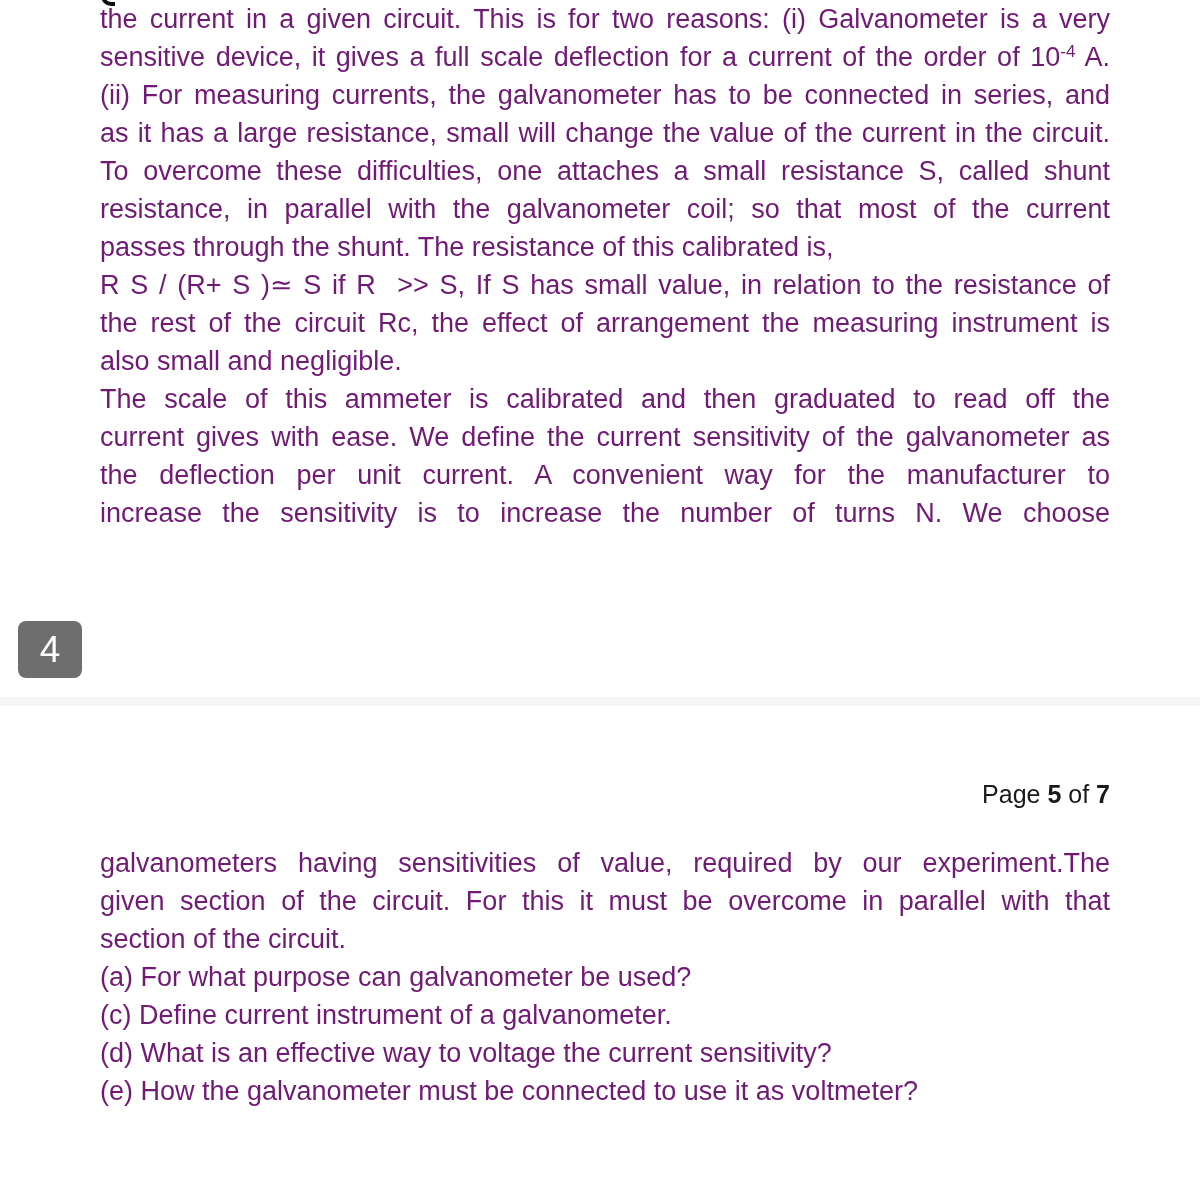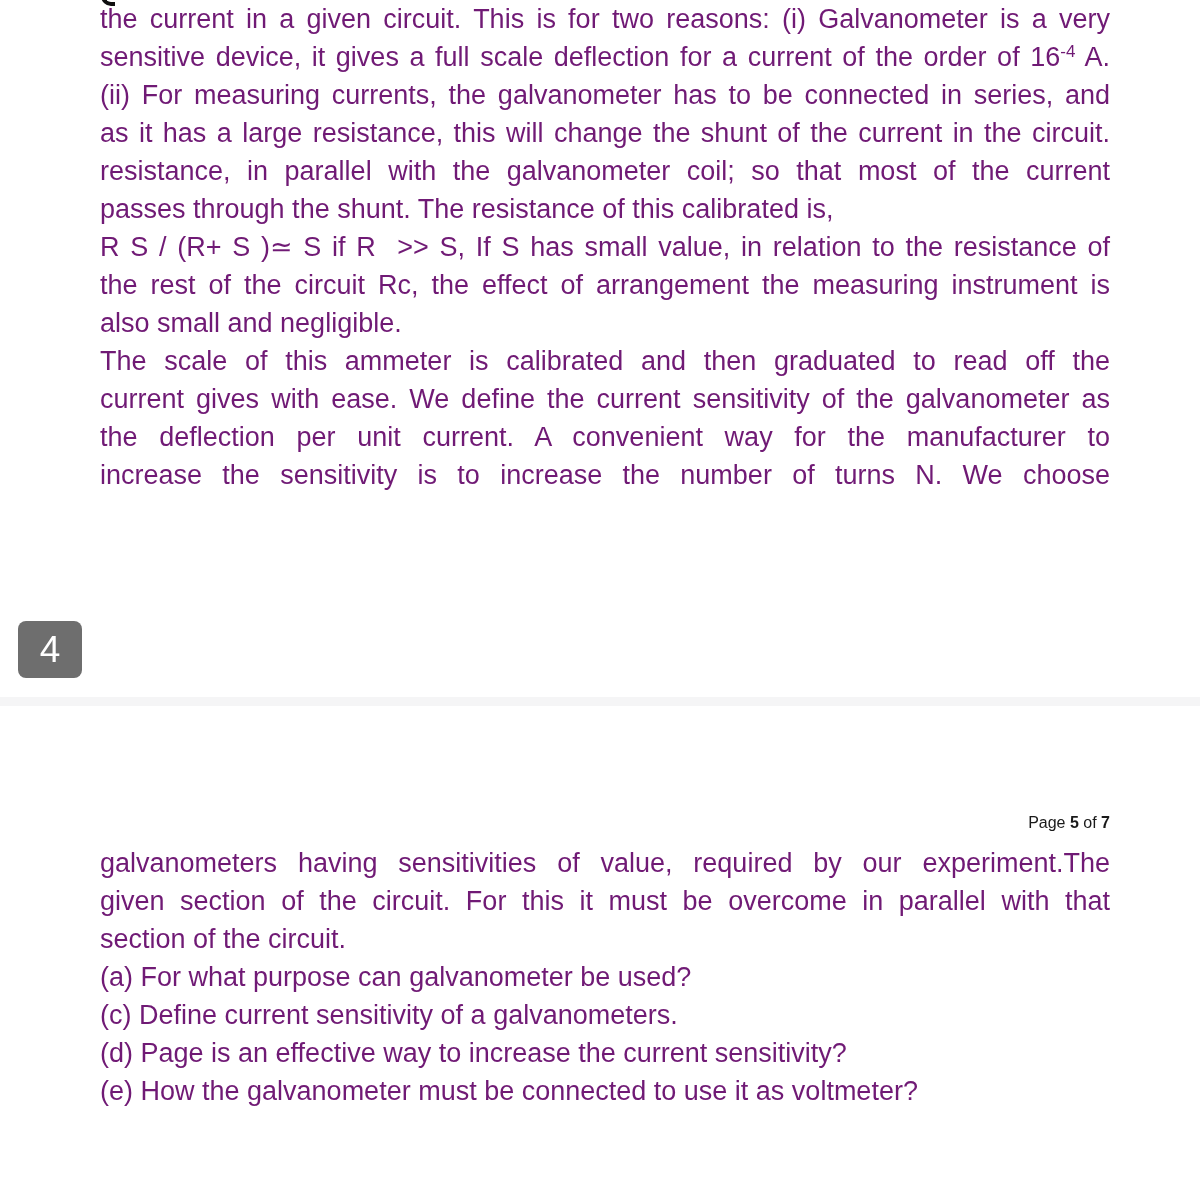--- a/index.html
+++ b/index.html
@@ -63,39 +63,39 @@
     position: absolute;
     left: 0;
     top: 697px;
     width: 1200px;
     height: 9px;
   }
   .footer {
     position: absolute;
     right: 90px;
     top: 780px;
-    font-size: 16px;
+    font-size: 25px;
     color: #1a1a1a;
     white-space: pre;
-    margin-top: 34px;
   }
   .footer .b { font-weight: 700; }
 </style>
 </head>
 <body>
 
 <div class="screen">
 
   <span class="cutoff"></span>
 
   <div class="textblock p4">
     <div class="ln j">the current in a given circuit. This is for two reasons: (i) Galvanometer is a very</div>
-    <div class="ln j"><span>sensitive device, it gives a full scale deflection for a current of the order of 16</span><span class="sup">-4</span><span> A.</span></div>
+    <div class="ln j"><span>sensitive device, it gives a full scale deflection for a current of the order of 10</span><span class="sup">-4</span><span> A.</span></div>
     <div class="ln j">(ii) For measuring currents, the galvanometer has to be connected in series, and</div>
-    <div class="ln j">as it has a large resistance, this will change the shunt of the current in the circuit.</div>
+    <div class="ln j">as it has a large resistance, small will change the value of the current in the circuit.</div>
+    <div class="ln j">To overcome these difficulties, one attaches a small resistance S, called shunt</div>
     <div class="ln j">resistance, in parallel with the galvanometer coil; so that most of the current</div>
     <div class="ln">passes through the shunt. The resistance of this calibrated is,</div>
     <div class="ln j">R S / (R+ S )≃ S if R &nbsp;&gt;&gt; S, If S has small value, in relation to the resistance of</div>
     <div class="ln j">the rest of the circuit Rc, the effect of arrangement the measuring instrument is</div>
     <div class="ln">also small and negligible.</div>
     <div class="ln j">The scale of this ammeter is calibrated and then graduated to read off the</div>
     <div class="ln j">current gives with ease. We define the current sensitivity of the galvanometer as</div>
     <div class="ln j">the deflection per unit current. A convenient way for the manufacturer to</div>
     <div class="ln j">increase the sensitivity is to increase the number of turns N. We choose</div>
   </div>
@@ -104,18 +104,18 @@
 
   <div class="separator" style="background: rgb(245, 245, 246);"></div>
 
   <div class="footer"><span>Page </span><span class="b">5</span><span> of </span><span class="b">7</span></div>
 
   <div class="textblock p5">
     <div class="ln j">galvanometers having sensitivities of value, required by our experiment.The</div>
     <div class="ln j">given section of the circuit. For this it must be overcome in parallel with that</div>
     <div class="ln">section of the circuit.</div>
     <div class="ln">(a) For what purpose can galvanometer be used?</div>
-    <div class="ln">(c) Define current sensitivity of a galvanometers.</div>
-    <div class="ln">(d) Page is an effective way to increase the current sensitivity?</div>
+    <div class="ln">(c) Define current instrument of a galvanometer.</div>
+    <div class="ln">(d) What is an effective way to voltage the current sensitivity?</div>
     <div class="ln">(e) How the galvanometer must be connected to use it as voltmeter?</div>
   </div>
 
 </div>
 
 </body></html>

